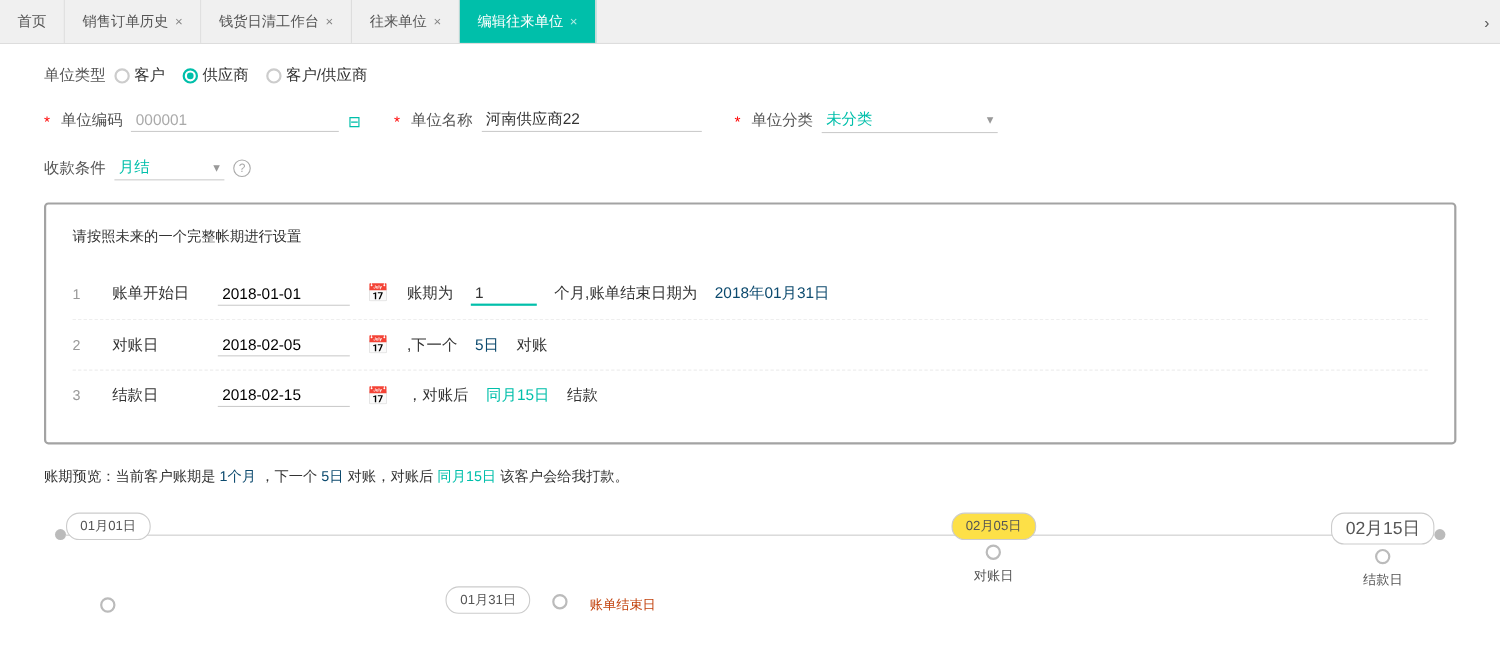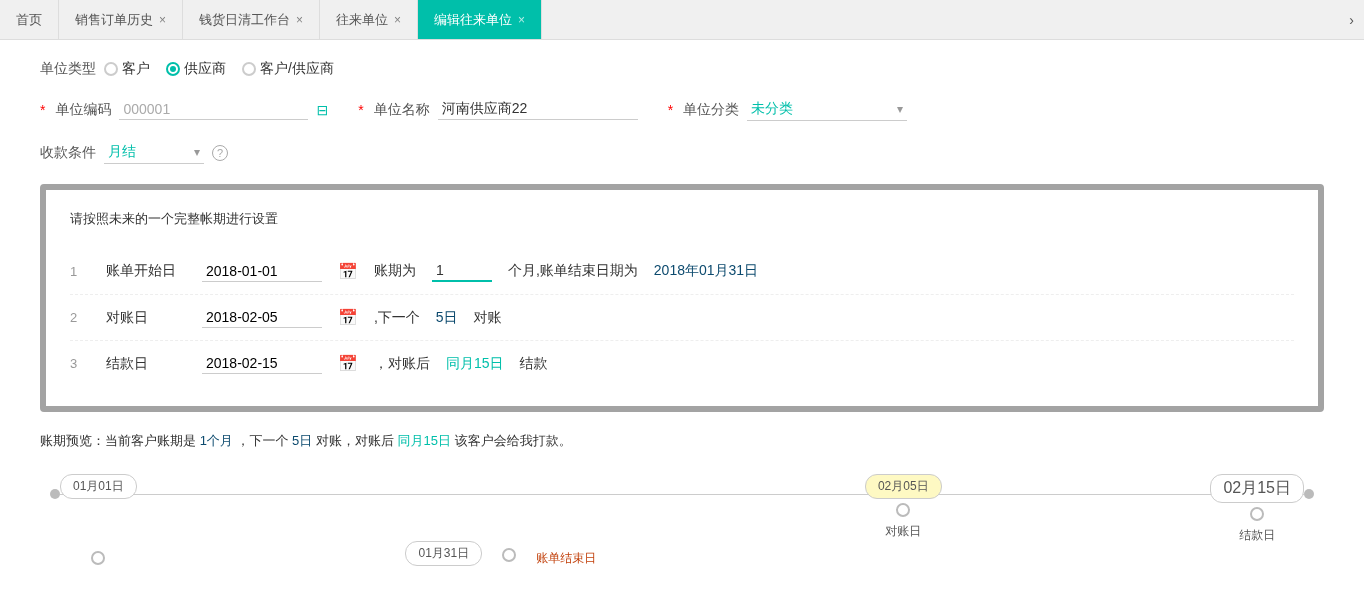--- a/index.html
+++ b/index.html
@@ -145,21 +145,21 @@
     }
 
     
     .unit-code-icon {
       color: #00bfaa;
       cursor: pointer;
     }
 
     
     .section-card {
-      border: 6px solid #a3a3a3;
+      border: 2px solid #a3a3a3;
       border-radius: 4px;
       padding: 20px 24px;
       margin-bottom: 20px;
     }
     .section-title {
       font-size: 13px;
       color: #333;
       margin-bottom: 20px;
     }
 
@@ -362,21 +362,21 @@
           <div style="font-size:12px; color:#555; margin-top:6px; white-space:nowrap;">账单开始日</div>
         </div>
 
         <div style="display:flex; flex-direction:row; align-items:center;gap:20px;">
           <div style="font-size:12px; color:#555; background:#fff; border:1px solid #ccc; border-radius:12px; padding:3px 12px; white-space:nowrap; margin-bottom:4px;">01月31日</div>
           <div style="width:14px; height:14px; border-radius:50%; border:2px solid #bbb; background:#fff; z-index:1;"></div>
           <div style="font-size:12px; color:#c2410c; margin-top:6px; white-space:nowrap;">账单结束日</div>
         </div>
 
         <div style="display:flex; flex-direction:column; align-items:center;">
-          <div style="font-size:12px; color:#555; background:#fef9c3; border:1px solid #ccc; border-radius:12px; padding:3px 12px; white-space:nowrap; margin-bottom:4px;">02月05日</div>
+          <div style="font-size:12px; color:#555; background:#fde047; border:1px solid #ccc; border-radius:12px; padding:3px 12px; white-space:nowrap; margin-bottom:4px;">02月05日</div>
           <div style="width:14px; height:14px; border-radius:50%; border:2px solid #bbb; background:#fff; z-index:1;"></div>
           <div style="font-size:12px; color:#555; margin-top:6px; white-space:nowrap;">对账日</div>
         </div>
 
         <div style="display:flex; flex-direction:column; align-items:center;">
           <div style="font-size:16px; color:#555; background:#fff; border:1px solid #ccc; border-radius:12px; padding:3px 12px; white-space:nowrap; margin-bottom:4px;">02月15日</div>
           <div style="width:14px; height:14px; border-radius:50%; border:2px solid #bbb; background:#fff; z-index:1;"></div>
           <div style="font-size:12px; color:#555; margin-top:6px; white-space:nowrap;">结款日</div>
         </div>
       </div>

